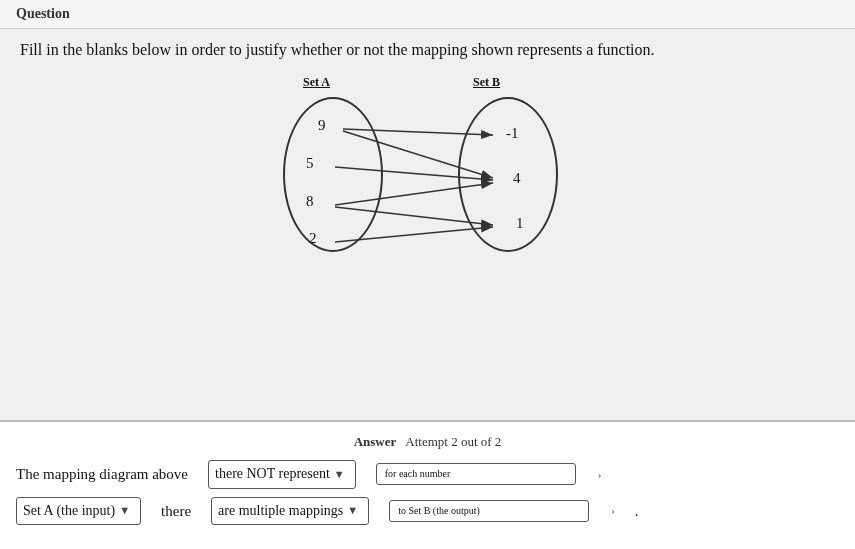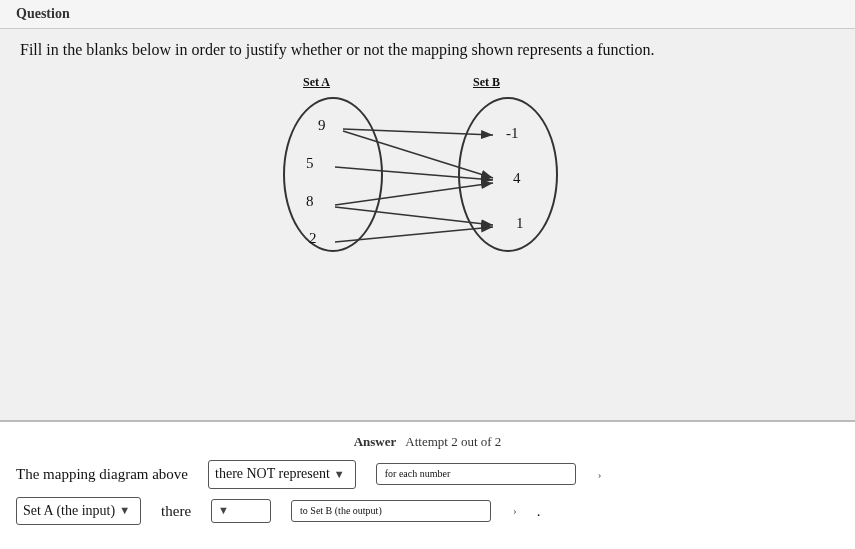--- a/index.html
+++ b/index.html
@@ -254,20 +254,21 @@
 
     <div class="answer-row">
       <div class="dropdown-box">
         <span>Set A (the input)</span>
         <span class="dropdown-arrow">▼</span>
       </div>
 
       <span class="static-text">there</span>
 
       <div class="dropdown-box">
+        <span>are multiple mappings</span>
         <span class="dropdown-arrow">▼</span>
       </div>
 
       <div class="text-input-box text-input-box-wide">
         <span>to Set B (the output)</span>
       </div>
       <span class="chevron-right">›</span>
 
       <span class="static-text">.</span>
     </div>

